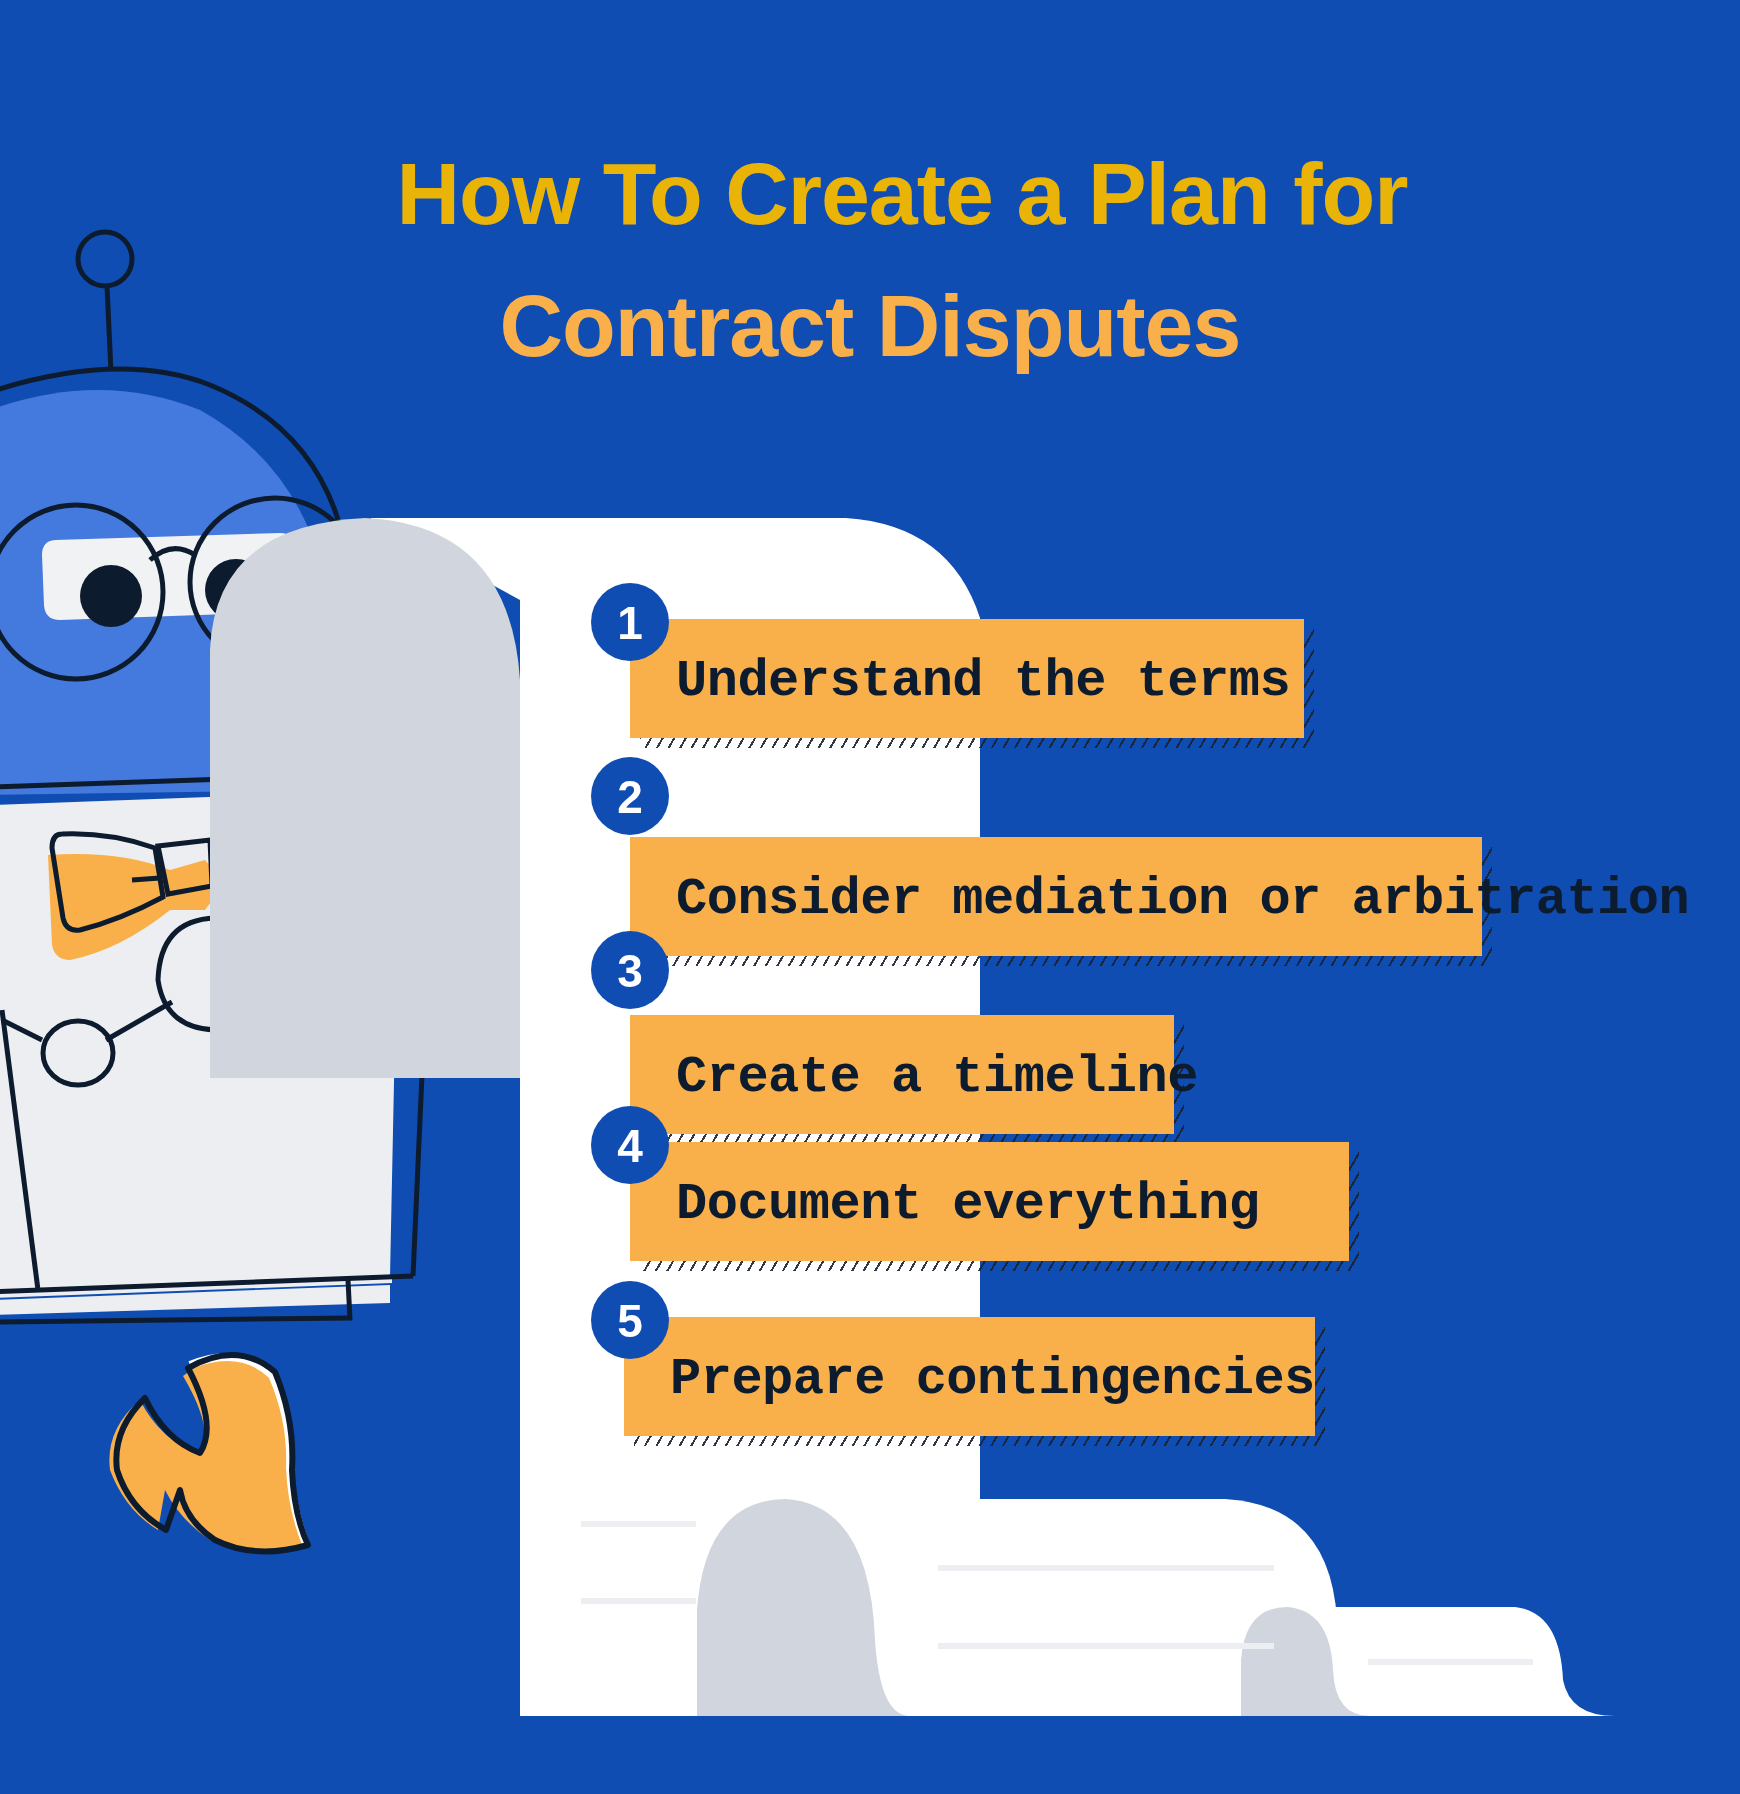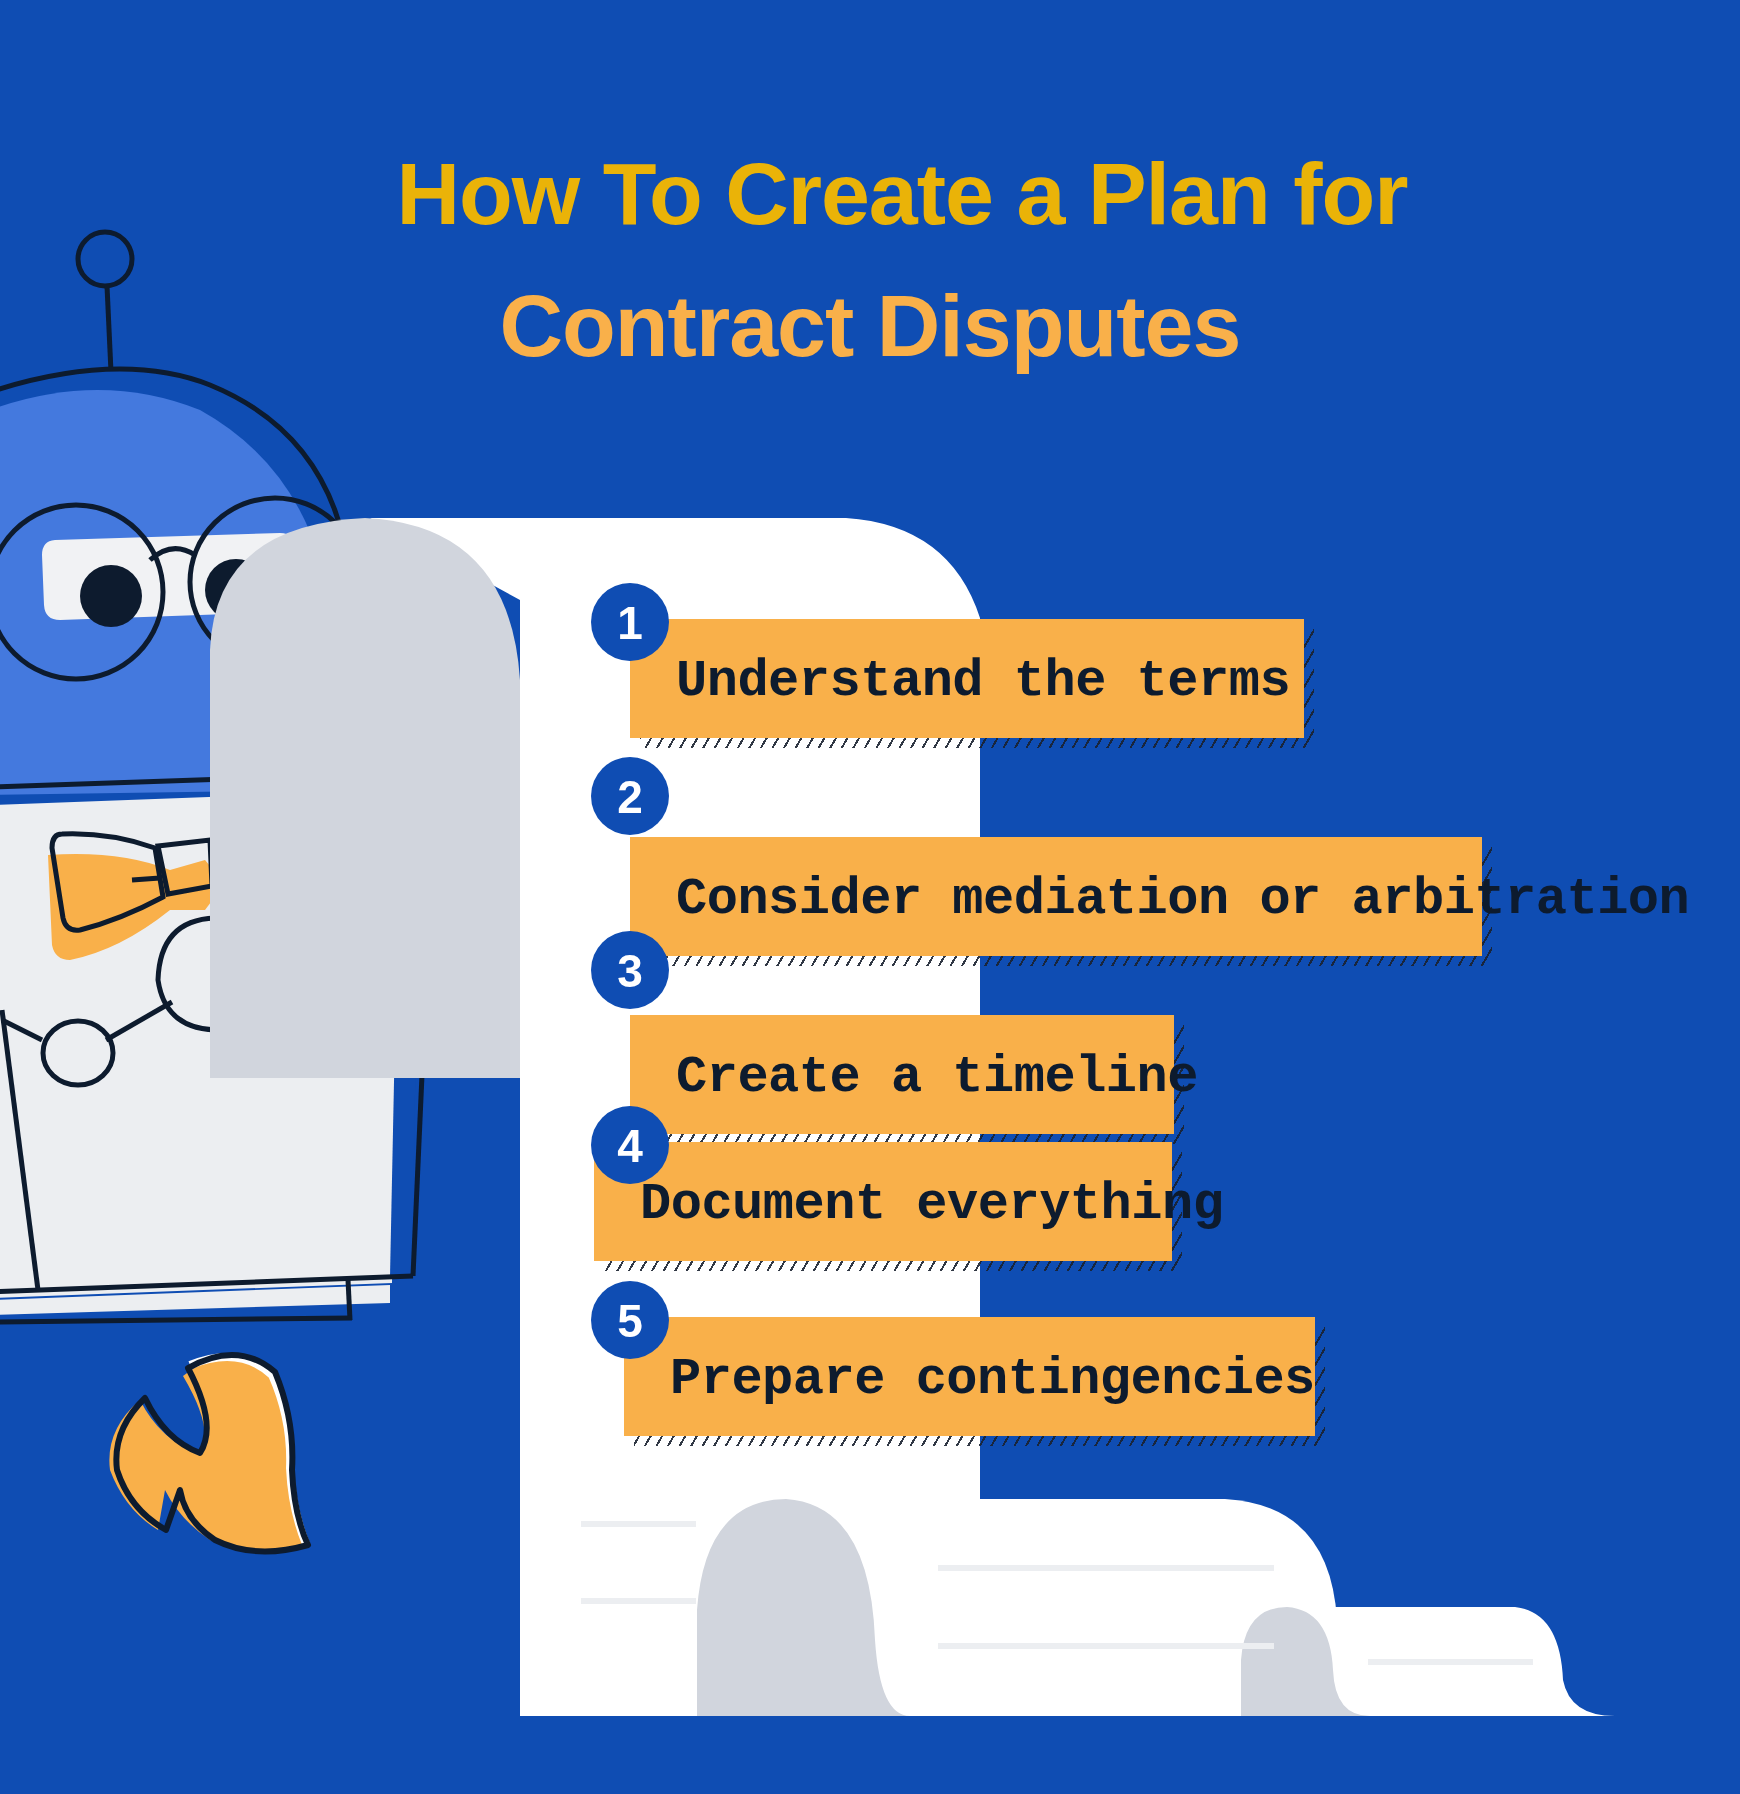--- a/index.html
+++ b/index.html
@@ -131,21 +131,21 @@
 </div>
 <div class="step-badge" style="left:591px; top:757px;">2</div>
 
 <div class="step" style="left:630px; top:968px; width:544px;margin-top:47px;">
   <div class="step-hatch"></div>
   <div class="step-box"></div>
   <div class="step-label">Create a timeline</div>
 </div>
 <div class="step-badge" style="left:591px; top:931px;">3</div>
 
-<div class="step" style="left:594px; top:1142px; width:578px;">
+<div class="step" style="left:630px; top:1142px; width:719px;">
   <div class="step-hatch"></div>
   <div class="step-box"></div>
   <div class="step-label">Document everything</div>
 </div>
 <div class="step-badge" style="left:591px; top:1106px;">4</div>
 
 <div class="step" style="left:624px; top:1317px; width:691px;">
   <div class="step-hatch"></div>
   <div class="step-box"></div>
   <div class="step-label">Prepare contingencies</div>

